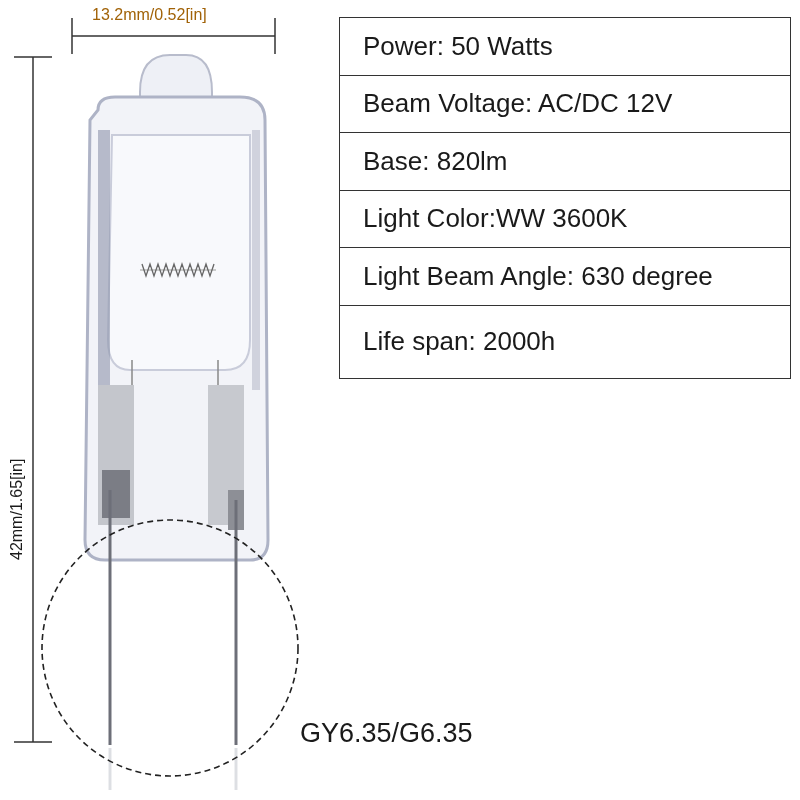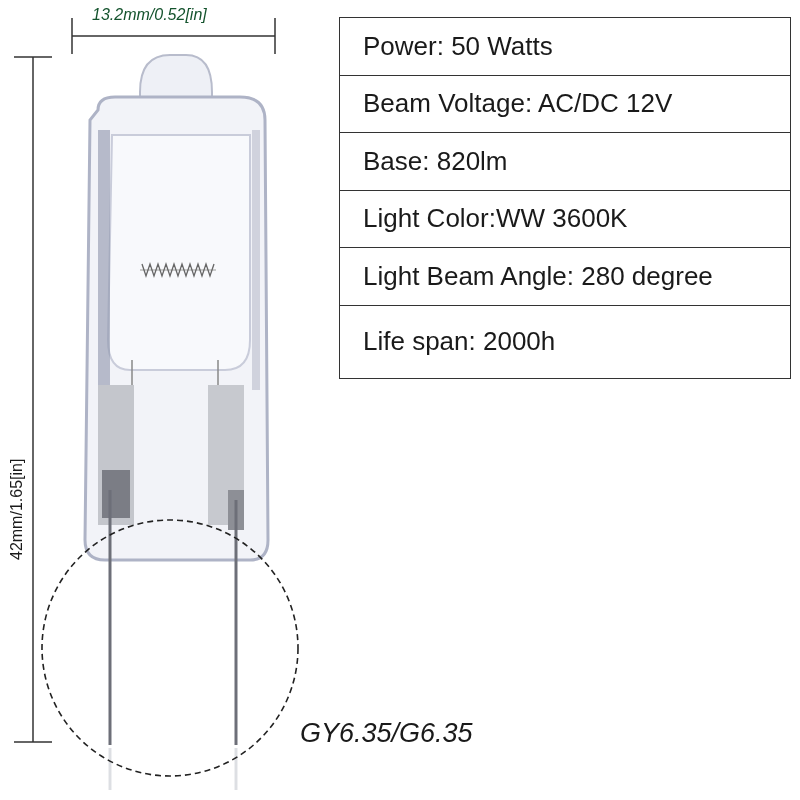--- a/index.html
+++ b/index.html
@@ -1,26 +1,26 @@
 <!DOCTYPE html>
 <html><head>
   <meta charset="utf-8">
   <style>
     html, body { margin:0; padding:0; background:#ffffff; }
     body { width:800px; height:800px; position:relative; overflow:hidden;
            font-family:"Liberation Sans", sans-serif; color:#1a1a1a; }
     .abs { position:absolute; }
-    .dim-h-label { left:92px; top:6px; font-size:16px; color:#14532d; white-space:nowrap;font-style:italic; }
+    .dim-h-label { left:92px; top:6px; font-size:16px; color:#a16207; white-space:nowrap; }
     .dim-v-label { left:8px; top:560px; font-size:16px; white-space:nowrap;
                    transform:rotate(-90deg); transform-origin:0 0; }
     .spec-table { left:339px; top:17px; width:452px; border:1.5px solid #333; box-sizing:border-box;text-align:right; }
     .spec-row { height:57.5px; border-bottom:1.5px solid #333; box-sizing:border-box;
                 display:flex; align-items:center; padding-left:23px; font-size:26px; white-space:nowrap; }
     .spec-row:last-child { border-bottom:none; height:72px; }
-    .base-label { left:300px; top:718px; font-size:27px; white-space:nowrap;font-style:italic; }
+    .base-label { left:300px; top:718px; font-size:27px; white-space:nowrap; }
     svg { position:absolute; left:0; top:0; }
   </style>
 </head>
 <body>
 
 <svg width="800" height="800" viewBox="0 0 800 800">
 
   <g stroke="#333" stroke-width="1.5">
     <line x1="72" y1="36" x2="275" y2="36"></line>
     <line x1="72" y1="18" x2="72" y2="54"></line>
@@ -70,17 +70,17 @@
 </svg>
 
 <div class="abs dim-h-label">13.2mm/0.52[in]</div>
 <div class="abs dim-v-label">42mm/1.65[in]</div>
 
 <div class="abs spec-table">
   <div class="spec-row">Power: 50 Watts</div>
   <div class="spec-row">Beam Voltage:  AC/DC 12V</div>
   <div class="spec-row">Base: 820lm</div>
   <div class="spec-row">Light Color:WW 3600K</div>
-  <div class="spec-row">Light Beam Angle: 280 degree</div>
+  <div class="spec-row">Light Beam Angle: 630 degree</div>
   <div class="spec-row">Life span: 2000h</div>
 </div>
 
 <div class="abs base-label">GY6.35/G6.35</div>
 
 </body></html>

